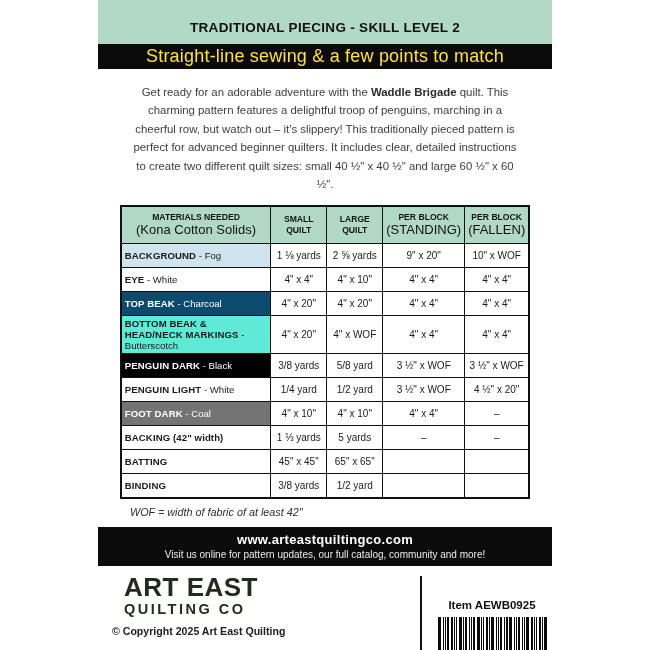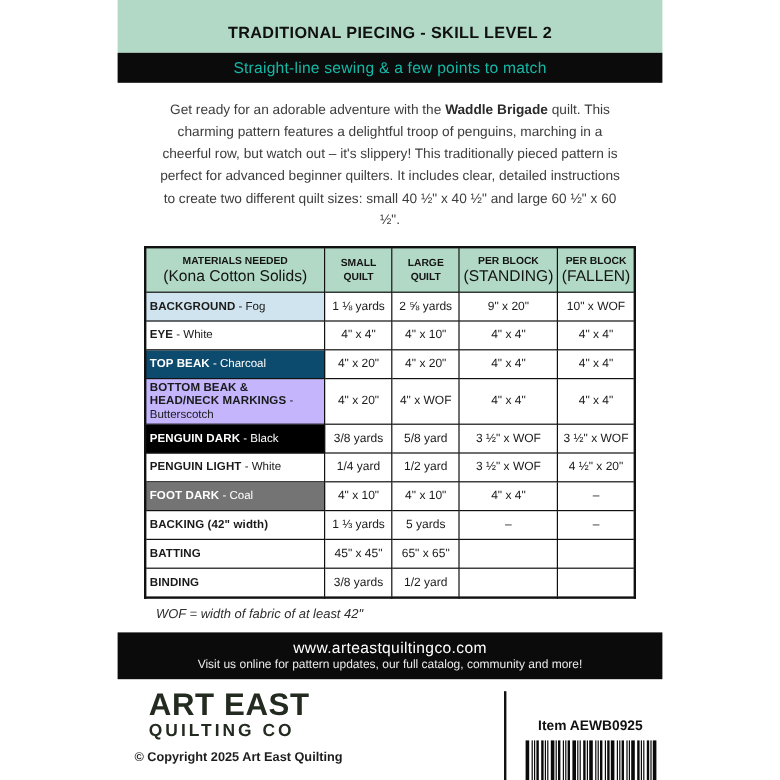--- a/index.html
+++ b/index.html
@@ -6,39 +6,39 @@
   body{
     width:650px;height:650px;background:#ffffff;
     font-family:"Liberation Sans", sans-serif;
     color:#1a1a1a;position:relative;overflow:hidden;
   }
   .content{position:absolute;left:98px;top:0;width:454px;}
   
   .band-mint{background:#b1d9c6;height:44px;display:flex;align-items:flex-end;justify-content:center;padding-bottom:9px;box-sizing:border-box;}
   .band-mint .title{font-weight:bold;font-size:13.5px;letter-spacing:.3px;color:#101010;}
   .band-black{background:#0b0b0b;height:25px;display:flex;align-items:center;justify-content:center;}
-  .band-black .subtitle{color:#14b8a6;font-size:13px;letter-spacing:.2px;}
+  .band-black .subtitle{color:#fde047;font-size:18px;letter-spacing:.2px;}
   
   .intro{width:386px;margin:14px auto 0 auto;text-align:center;font-size:11.4px;line-height:1.62;color:#3d3d3d;}
   .intro b{color:#2b2b2b;}
   
   table.materials{border-collapse:collapse;margin:11px auto 0 auto;border:2px solid #111;}
   table.materials th,table.materials td{border:1px solid #111;padding:2px 3px;box-sizing:border-box;}
   table.materials th{background:#b1d9c6;height:38px;font-size:8.6px;line-height:1.25;text-align:center;color:#131313;}
   th .h-sub{font-weight:normal;font-size:13px;}
   th.mat-h{width:150px;font-size:9.3px;}
   th.c-small,th.c-large{width:56px;}
   th.c-std,th.c-fall{width:64px;}
   td.mat{width:150px;text-align:left;padding-left:6px;font-size:9.6px;height:24px;}
   td.val{text-align:center;font-size:10px;height:24px;}
   td.mat b{letter-spacing:.1px;}
   .footnote{font-style:italic;font-size:10.8px;color:#2e2e2e;margin:7px 0 0 32px;font-family:"Liberation Sans", sans-serif;}
   
   .band-site{background:#0b0b0b;height:39px;margin-top:9px;display:flex;flex-direction:column;align-items:center;justify-content:center;gap:2px;}
-  .band-site .url{color:#ffffff;font-weight:normal;font-size:13px;letter-spacing:.3px;}
+  .band-site .url{color:#ffffff;font-weight:bold;font-size:13px;letter-spacing:.3px;}
   .band-site .tag{color:#eaeaea;font-size:10px;}
   
   .footer{display:flex;margin-top:8px;align-items:stretch;}
   .f-left{width:318px;padding-left:0;}
   .logo-wrap{padding-left:26px;}
   .logo1{font-weight:bold;font-size:26px;line-height:1;letter-spacing:.5px;color:#232a20;}
   .logo2{font-weight:bold;font-size:14.5px;letter-spacing:2.5px;color:#232a20;margin-top:1px;}
   .copyright{font-weight:bold;font-size:10.6px;margin:8px 0 4px 14px;color:#1d1d1d;}
   .f-div{width:2px;background:#111;margin:2px 10px 6px 4px;}
   .f-right{flex:1;display:flex;flex-direction:column;align-items:center;padding-top:2px;}
@@ -103,21 +103,21 @@
           <td class="val">4" x 4"</td>
         </tr>
         <tr>
           <td class="mat" style="background: #0c4a6e; color: rgb(255, 255, 255);"><b>TOP BEAK</b><span> - Charcoal</span></td>
           <td class="val">4" x 20"</td>
           <td class="val">4" x 20"</td>
           <td class="val">4" x 4"</td>
           <td class="val">4" x 4"</td>
         </tr>
         <tr>
-          <td class="mat" style="background: #c4b5fd; color: rgb(26, 26, 26);"><b>BOTTOM BEAK &amp; HEAD/NECK MARKINGS</b><span> - Butterscotch</span></td>
+          <td class="mat" style="background: #5eead4; color: rgb(26, 26, 26);"><b>BOTTOM BEAK &amp; HEAD/NECK MARKINGS</b><span> - Butterscotch</span></td>
           <td class="val">4" x 20"</td>
           <td class="val">4" x WOF</td>
           <td class="val">4" x 4"</td>
           <td class="val">4" x 4"</td>
         </tr>
         <tr>
           <td class="mat" style="background: rgb(0, 0, 0); color: rgb(255, 255, 255);"><b>PENGUIN DARK</b><span> - Black</span></td>
           <td class="val">3/8 yards</td>
           <td class="val">5/8 yard</td>
           <td class="val">3 ½" x WOF</td>

